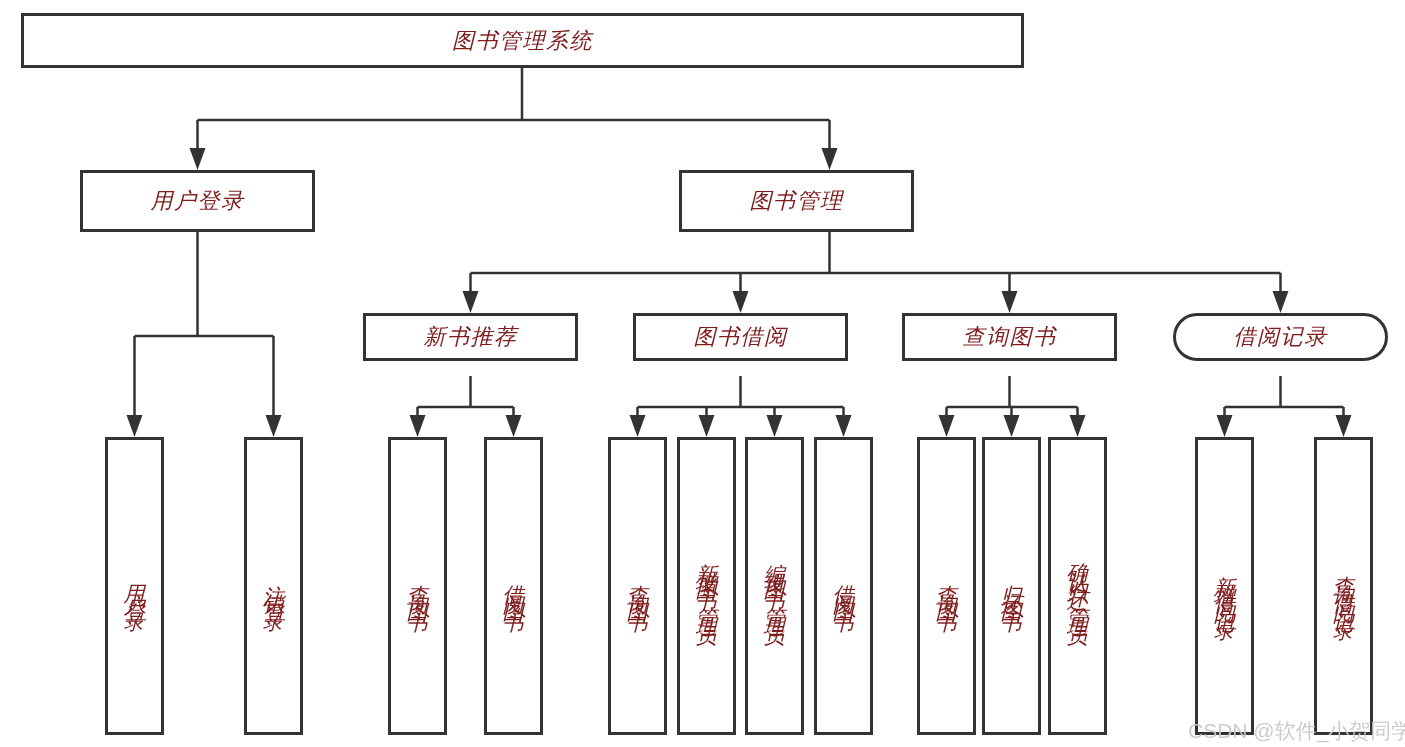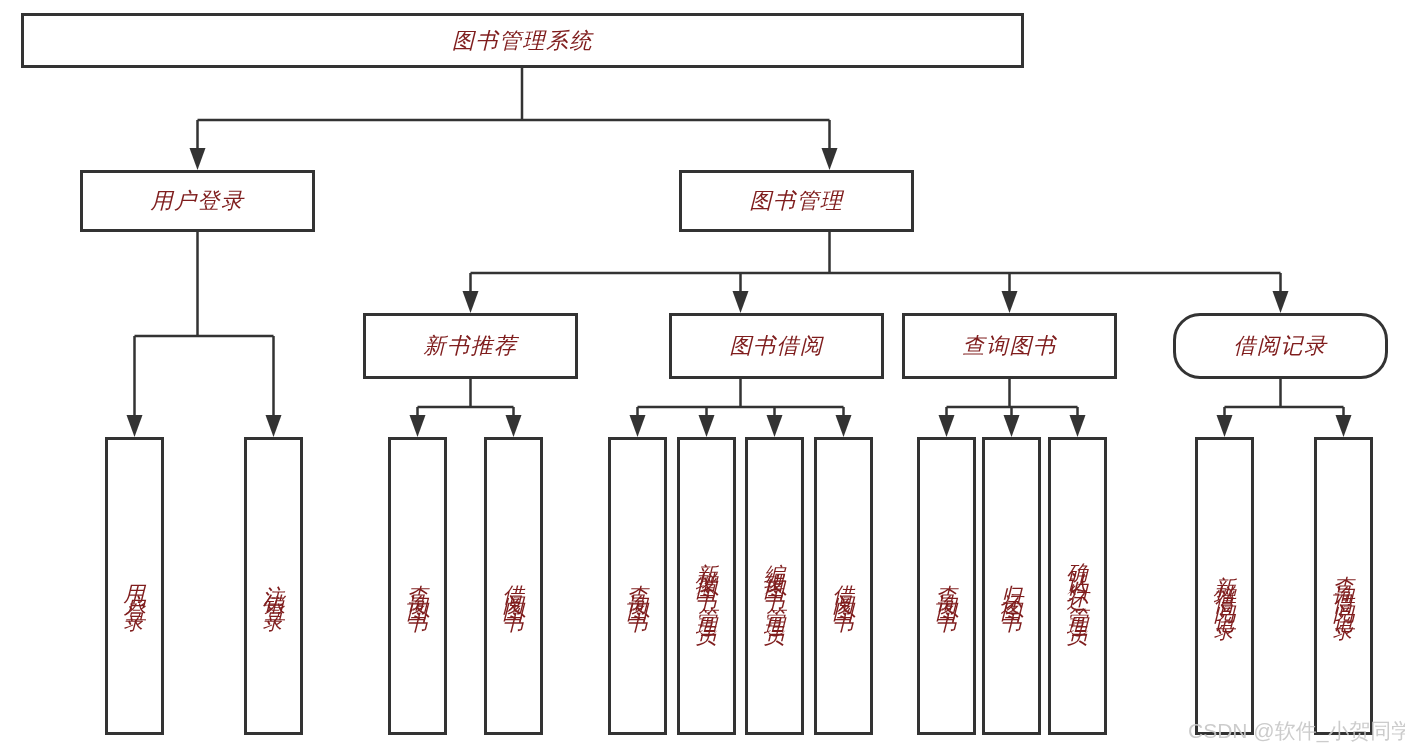--- a/index.html
+++ b/index.html
@@ -36,21 +36,21 @@
     line-height: 1;
     font-style: italic;
   }
   .node.h {
     font-size: 22px;
     letter-spacing: 1.5px;
     white-space: nowrap;
   }
   .node.root   { left: 21px;  top: 13px;  width: 1003px; height: 55px; }
   .node.lvl1   { top: 170px; width: 235px; height: 62px; }
-  .node.lvl2   { top: 313px; width: 215px; height: 66px; }
+  .node.lvl2   { top: 313px; width: 215px; height: 48px; }
   .node.leaf {
     top: 437px;
     width: 59px;
     height: 298px;
     writing-mode: vertical-rl;
     text-orientation: mixed;
     font-size: 21px;
     letter-spacing: 9px;
   }
   .watermark {
@@ -127,21 +127,21 @@
       <polygon points="1335.5,415 1351.5,415 1343.5,437"></polygon>
     </g>
   </svg>
 
   <div class="node h root">图书管理系统</div>
 
   <div class="node h lvl1" style="left:80px;">用户登录</div>
   <div class="node h lvl1" style="left:672px;margin-left:7px;">图书管理</div>
 
   <div class="node h lvl2" style="left:363px;">新书推荐</div>
-  <div class="node h lvl2" style="left:633px;margin-left:36px;">图书借阅</div>
+  <div class="node h lvl2" style="left:633px;">图书借阅</div>
   <div class="node h lvl2" style="left:902px;">查询图书</div>
   <div class="node h lvl2" style="left:1173px;border-radius:27px;">借阅记录</div>
 
   <div class="node leaf" style="left:105px;">用户登录</div>
   <div class="node leaf" style="left:244px;">注销登录</div>
 
   <div class="node leaf" style="left:388px;">查询图书</div>
   <div class="node leaf" style="left:484px;">借阅图书</div>
 
   <div class="node leaf" style="left:608px;">查询图书</div>

